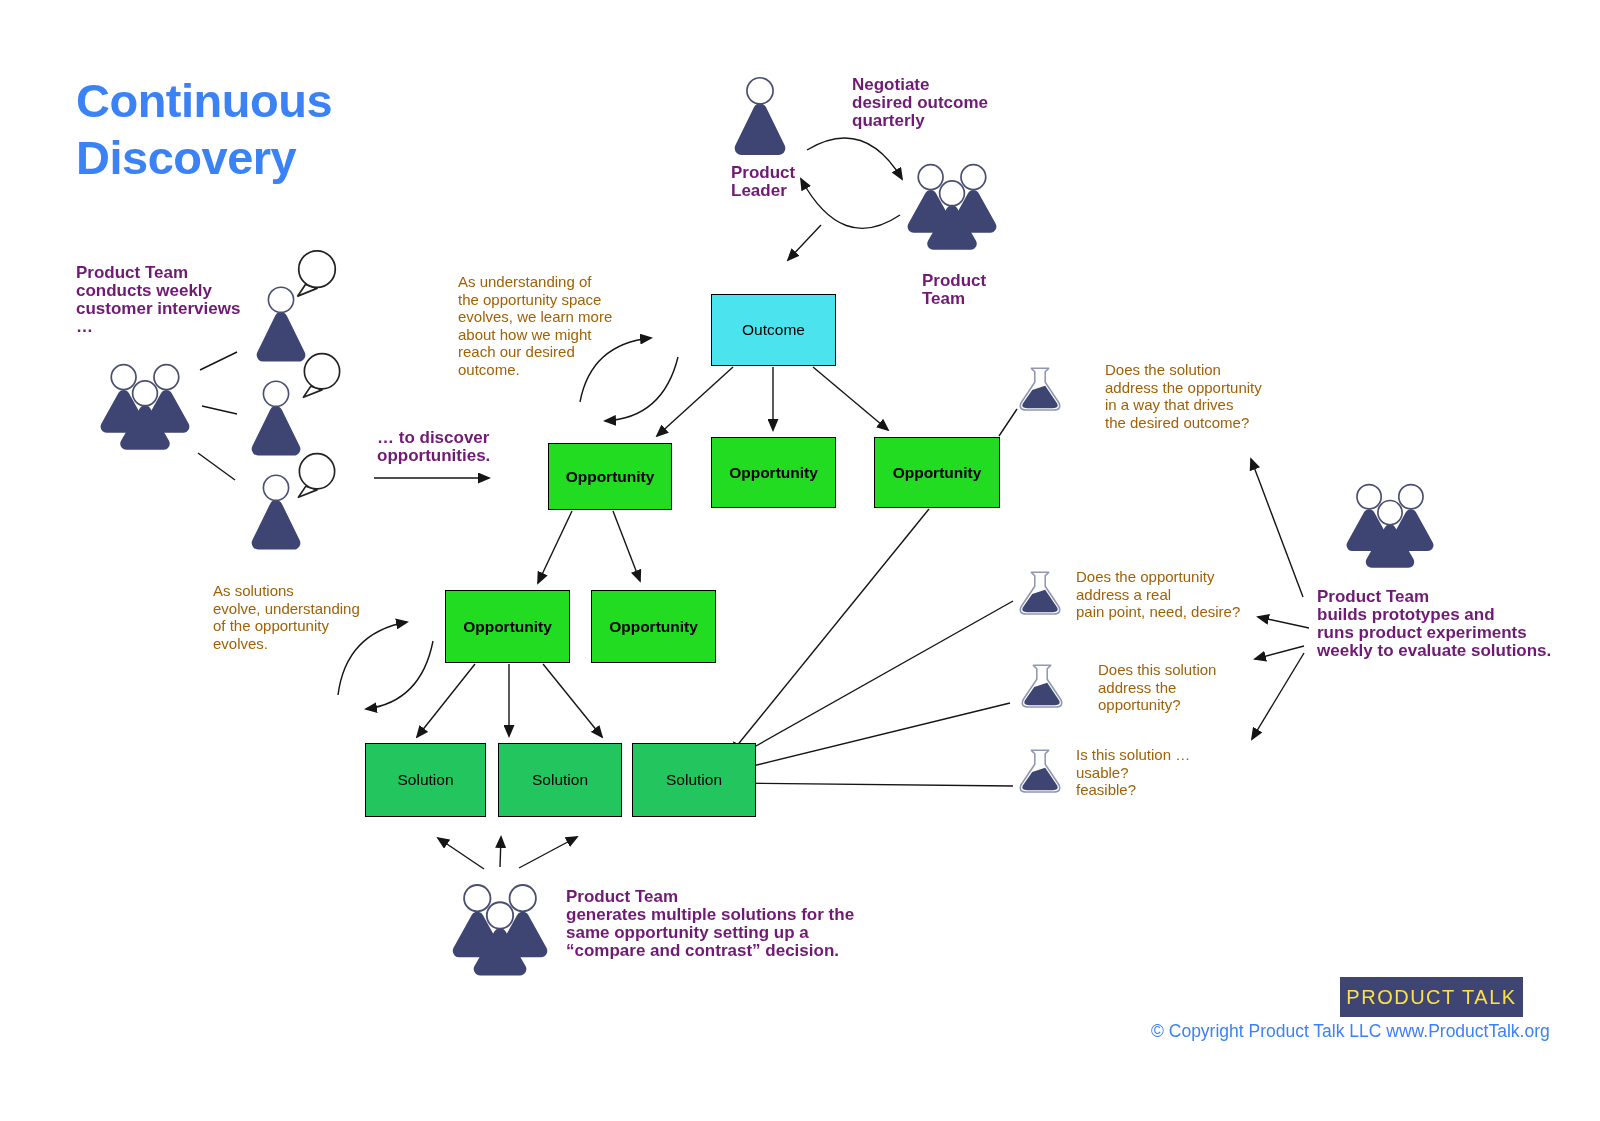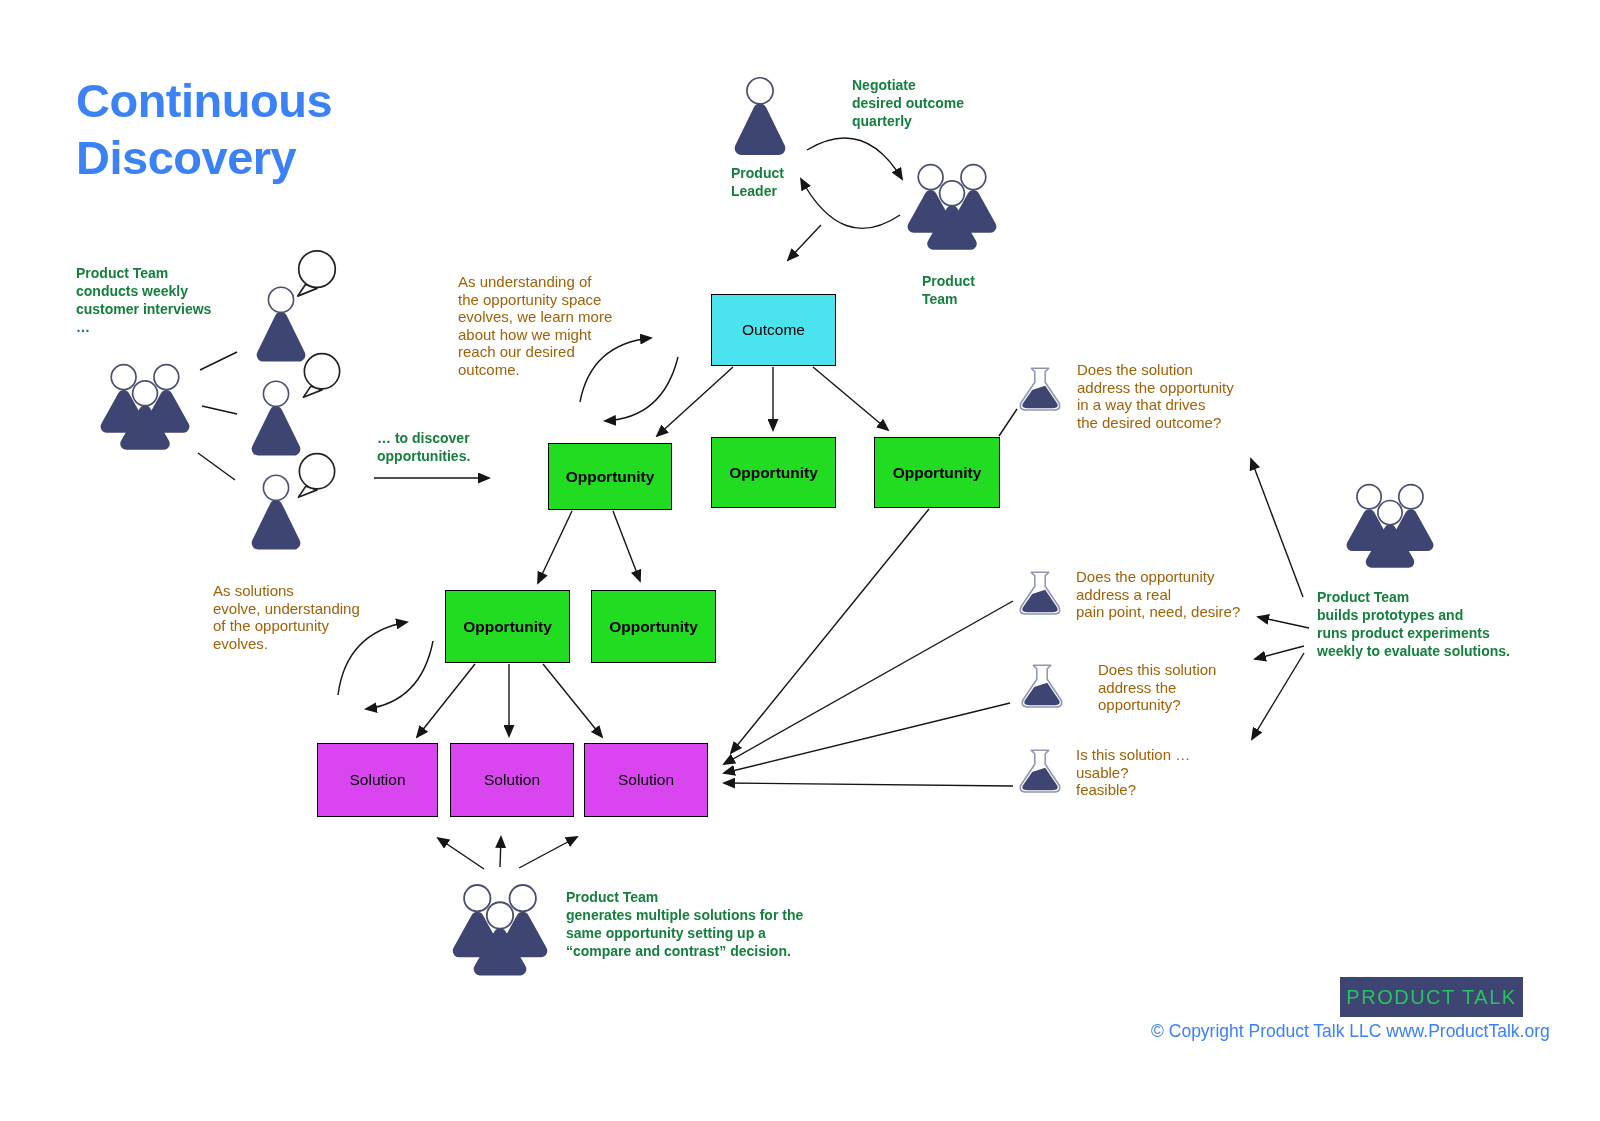--- a/index.html
+++ b/index.html
@@ -5,27 +5,27 @@
   html,body{margin:0;padding:0;background:#ffffff;}
   body{width:1600px;height:1121px;position:relative;overflow:hidden;
        font-family:"Liberation Sans", sans-serif;color:#000;}
   .abs{position:absolute;}
   svg.canvas{position:absolute;left:0;top:0;}
   .node{position:absolute;border:1.6px solid #000;display:flex;align-items:center;
         justify-content:center;font-size:15.5px;color:#000;box-sizing:border-box;}
   .node span{white-space:pre-line;}
   .cyan{background:#4BE3EE;}
   .green{background:#22DC22;font-weight:bold;}
-  .yellow{background:#d946ef;}
+  .yellow{background:#22c55e;margin-left:48px;}
   .t{position:absolute;white-space:pre-line;font-size:15px;line-height:17.5px;color:#a16207;}
-  .tb{position:absolute;white-space:pre-line;font-size:14px;line-height:18px;font-weight:bold;color:#15803d;}
+  .tb{position:absolute;white-space:pre-line;font-size:17px;line-height:18px;font-weight:bold;color:#701a75;}
   .title{position:absolute;left:76px;top:72px;font-size:47px;line-height:57px;
          font-weight:bold;white-space:pre-line;letter-spacing:-0.5px;color:#3b82f6;}
   .badge{position:absolute;left:1340px;top:977px;width:183px;height:40px;background:#3E4573;
-         color:#22c55e;display:flex;align-items:center;justify-content:center;
+         color:#fde047;display:flex;align-items:center;justify-content:center;
          font-size:20px;letter-spacing:1.5px;}
   .copyright{position:absolute;left:1151px;top:1021px;font-size:17.5px;color:#3b82f6;}
 </style>
 </head>
 <body>
 
 <svg width="0" height="0" style="position:absolute" aria-hidden="true">
   <defs>
     <g id="i-person">
       <polygon points="32,40 54,85 10,85" fill="#3E4573" stroke="#3E4573" stroke-width="16" stroke-linejoin="round"></polygon>
@@ -171,21 +171,21 @@
 <div class="node yellow" style="left:450px;top:743px;width:124px;height:74px">
   <span>Solution</span>
   </div>
 <div class="node yellow" style="left:584px;top:743px;width:124px;height:74px">
   <span>Solution</span>
   </div>
 
 <svg class="abs" style="left:1014px;top:364px" width="52" height="52" viewBox="0 0 60 60">
     <use href="#i-flask"></use>
   </svg>
-<div class="t" style="left:1077px;top:361px">Does the solution
+<div class="t" style="left:1105px;top:361px">Does the solution
 address the opportunity
 in a way that drives
 the desired outcome?</div>
 <svg class="abs" style="left:1014px;top:568px" width="52" height="52" viewBox="0 0 60 60">
     <use href="#i-flask"></use>
   </svg>
 <div class="t" style="left:1076px;top:568px">Does the opportunity
 address a real
 pain point, need, desire?</div>
 <svg class="abs" style="left:1016px;top:661px" width="52" height="52" viewBox="0 0 60 60">

